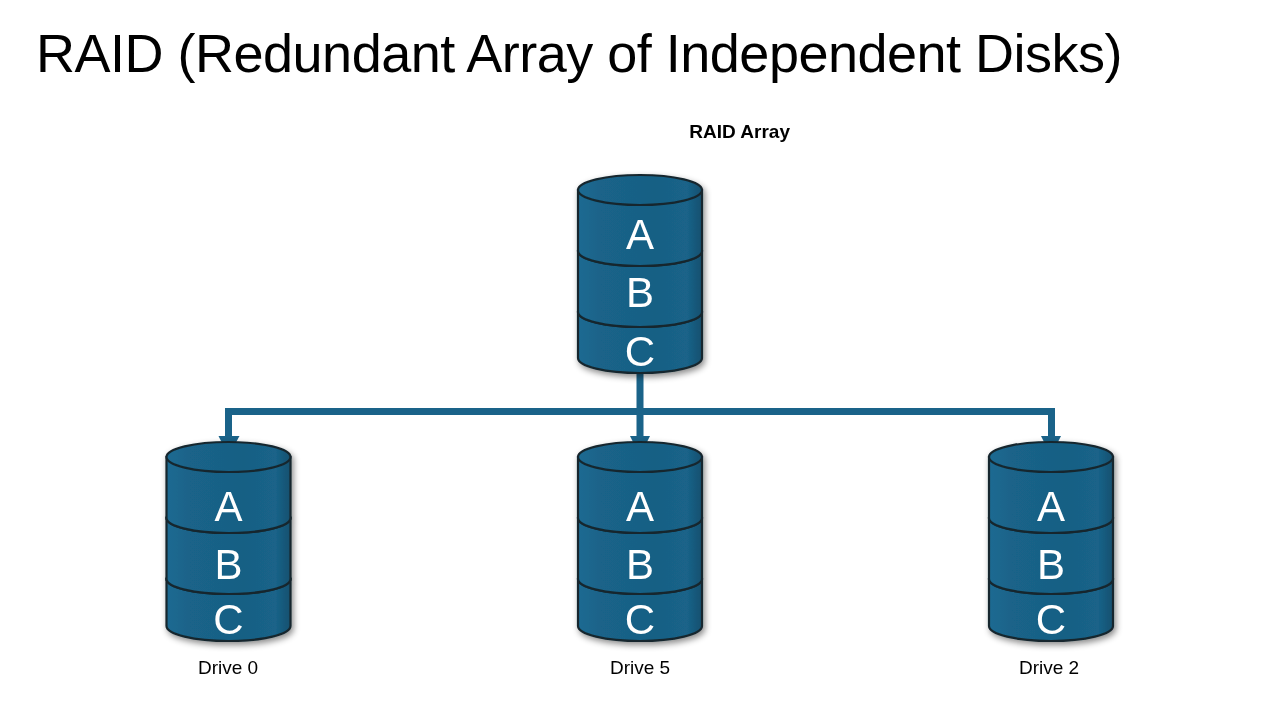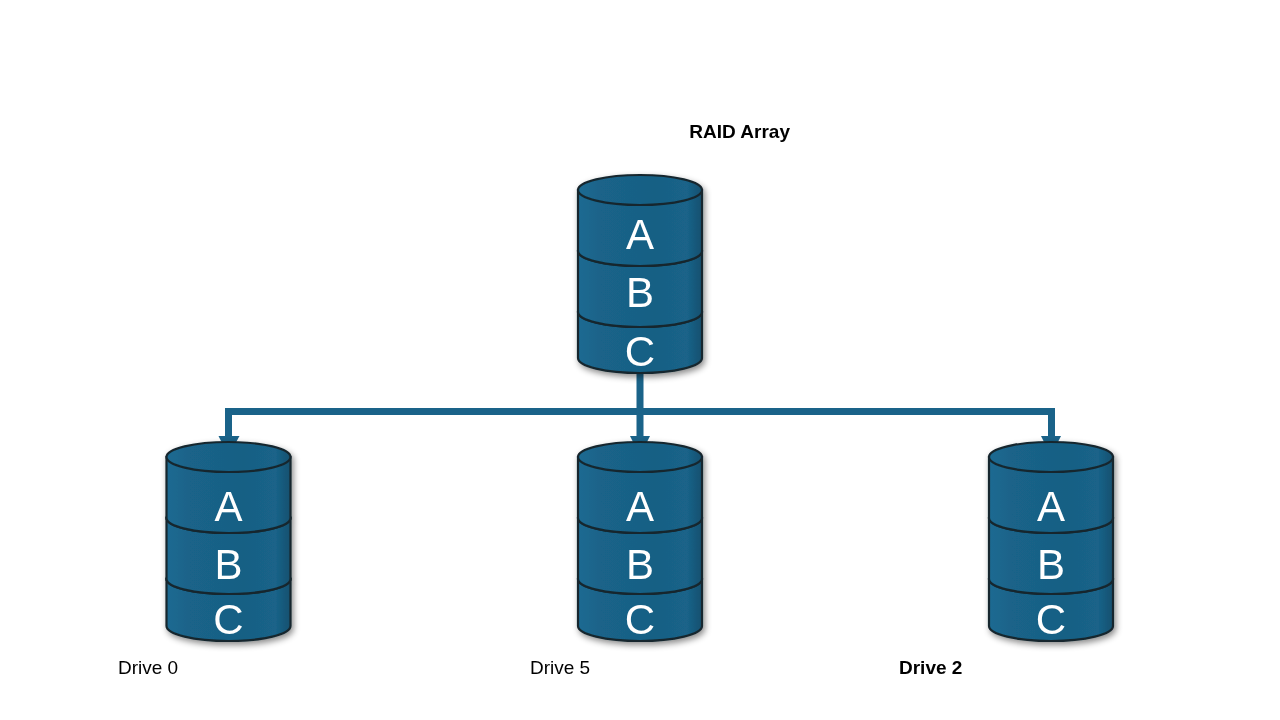--- a/index.html
+++ b/index.html
@@ -55,48 +55,50 @@
     display: block;
     font-size: 17px;
     line-height: 22px;
     font-weight: 400;
     color: #000000;
   }
 
   .drive-label {
     position: absolute;
     width: 220px;
+    text-align: center;
     font-size: 19px;
     line-height: 24px;
     color: #000000;
     top: 656px;
   }
   .drive-label.l0 { left: 118px; }
   .drive-label.l1 { left: 530px; }
-  .drive-label.l2 { left: 899px; font-weight: bold; }
+  .drive-label.l2 { left: 939px; }
 
   .svg-layer {
     position: absolute;
     left: 0;
     top: 0;
     width: 1280px;
     height: 720px;
   }
 
   .disk-letter {
     font-family: "Liberation Sans", sans-serif;
     font-size: 42px;
     fill: #ffffff;
   }
 </style>
 </head>
 <body>
 
 <div id="canvas">
 
+  <div class="page-title">RAID (Redundant Array of Independent Disks)</div>
 
   <div class="array-caption">
     <span class="cap-main">RAID Array</span>
   </div>
 
   <svg class="svg-layer" viewBox="0 0 1280 720" xmlns="http://www.w3.org/2000/svg">
     <defs>
       <filter id="dropshade" x="-40%" y="-40%" width="200%" height="200%">
         <feDropShadow dx="2" dy="3" stdDeviation="3" flood-color="#000000" flood-opacity="0.45"></feDropShadow>
       </filter>

